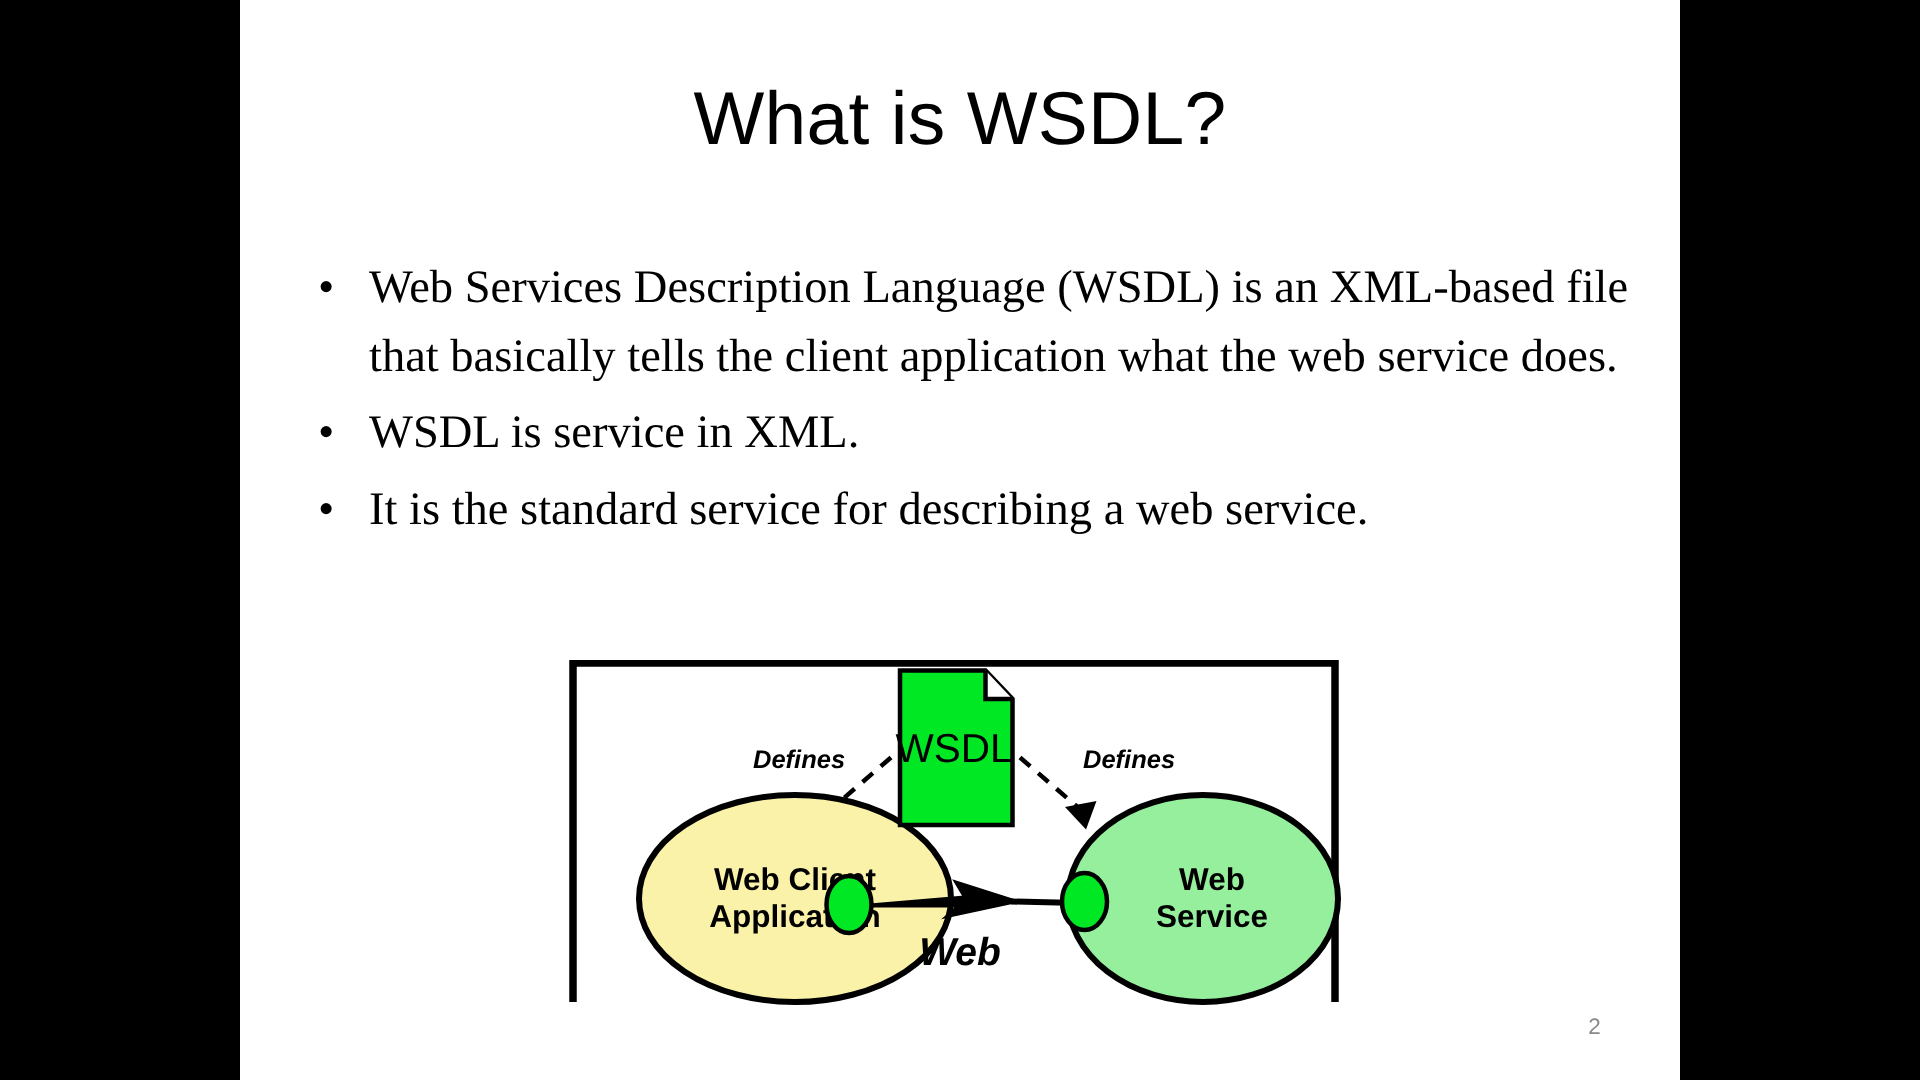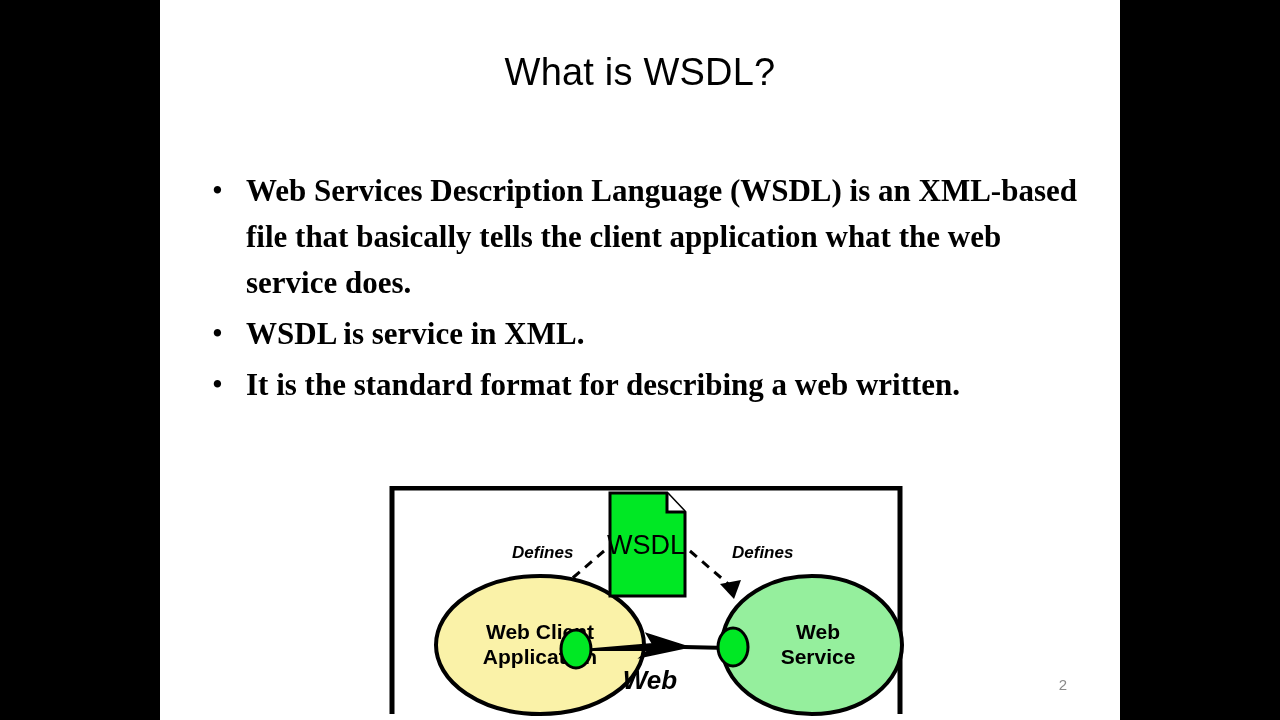--- a/index.html
+++ b/index.html
@@ -26,21 +26,21 @@
     background: #ffffff;
     overflow: hidden;
   }
   #slide-title {
     position: absolute;
     left: 0px;
     top: 52px;
     width: 960px;
     text-align: center;
     font-family: "Liberation Sans", "DejaVu Sans", sans-serif;
-    font-size: 38px;
+    font-size: 50px;
     font-weight: 400;
     color: #000000;
     letter-spacing: 0.2px;
     line-height: 1.1;
     white-space: nowrap;
   }
   #body-list {
     position: absolute;
     left: 52px;
     top: 168px;
@@ -57,32 +57,30 @@
   .bullet-mark {
     flex: 0 0 auto;
     width: 34px;
     text-align: left;
     font-family: "Liberation Serif", "DejaVu Serif", serif;
     font-size: 31px;
     line-height: 46px;
   }
   .bullet-text {
     flex: 1 1 auto;
-    font-weight: bold;
   }
   .bullet-row.gap-top { margin-top: 5px; }
 
   
   #diagram-wrap {
     position: absolute;
-    left: 228px;   
+    left: 218px;   
     top: 440px;
     width: 516px;  
     height: 232px;
-    margin-top: 46px;
   }
   #diagram-svg {
     display: block;
   }
   #page-number {
     position: absolute;
     left: 888px;
     top: 676px;
     width: 30px;
     text-align: center;
@@ -133,21 +131,21 @@
         <span class="bullet-text">Web Services Description Language (WSDL) is an XML-based file that basically tells the client application what the web service does.</span>
       </div>
 
       <div class="bullet-row gap-top">
         <span class="bullet-mark">•</span>
         <span class="bullet-text">WSDL is service in XML.</span>
       </div>
 
       <div class="bullet-row gap-top">
         <span class="bullet-mark">•</span>
-        <span class="bullet-text"> It is the standard format for describing a web written.</span>
+        <span class="bullet-text"> It is the standard service for describing a web service.</span>
       </div>
 
     </div>
 
     <div id="diagram-wrap">
       <svg id="diagram-svg" width="516" height="232" viewBox="0 0 516 232" xmlns="http://www.w3.org/2000/svg">
 
         <g>
           <path d="M4,228 L4,2 L512,2 L512,228" fill="none" stroke="#000000" stroke-width="5"></path>
         </g>

